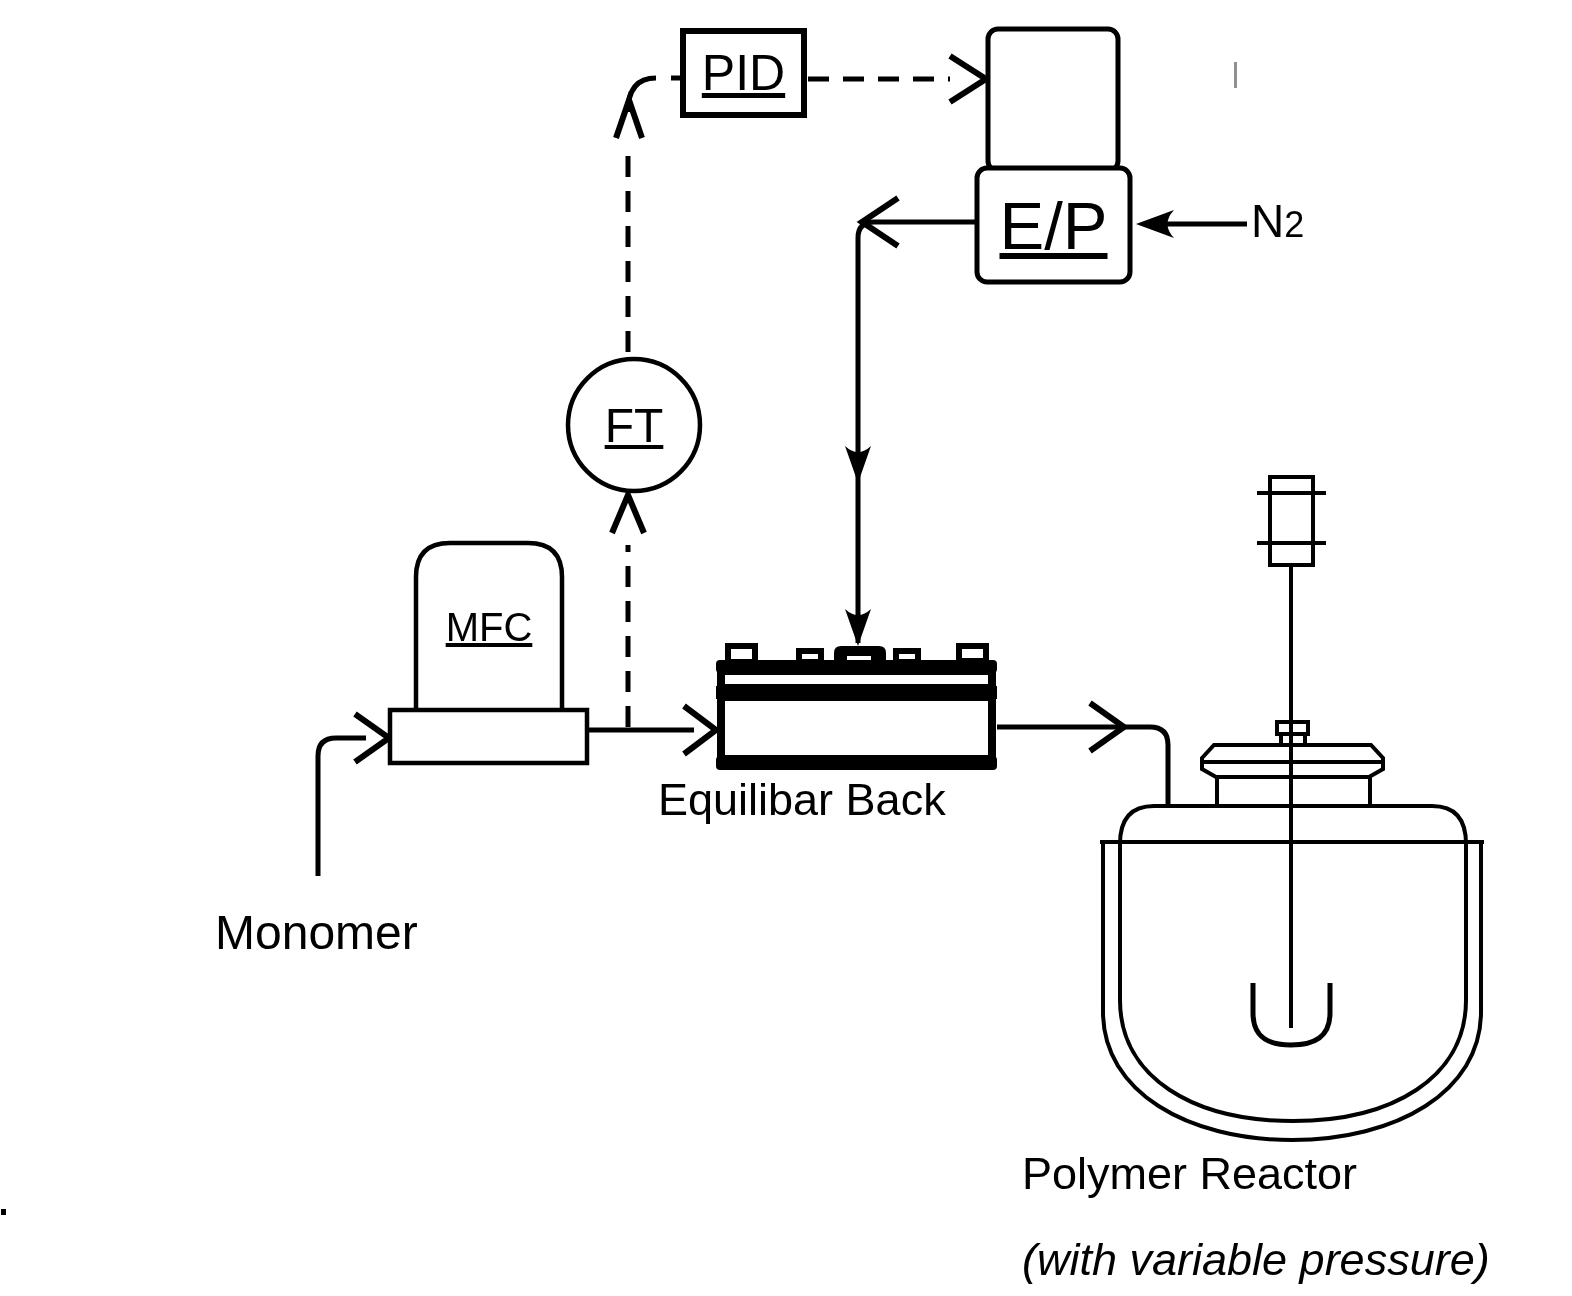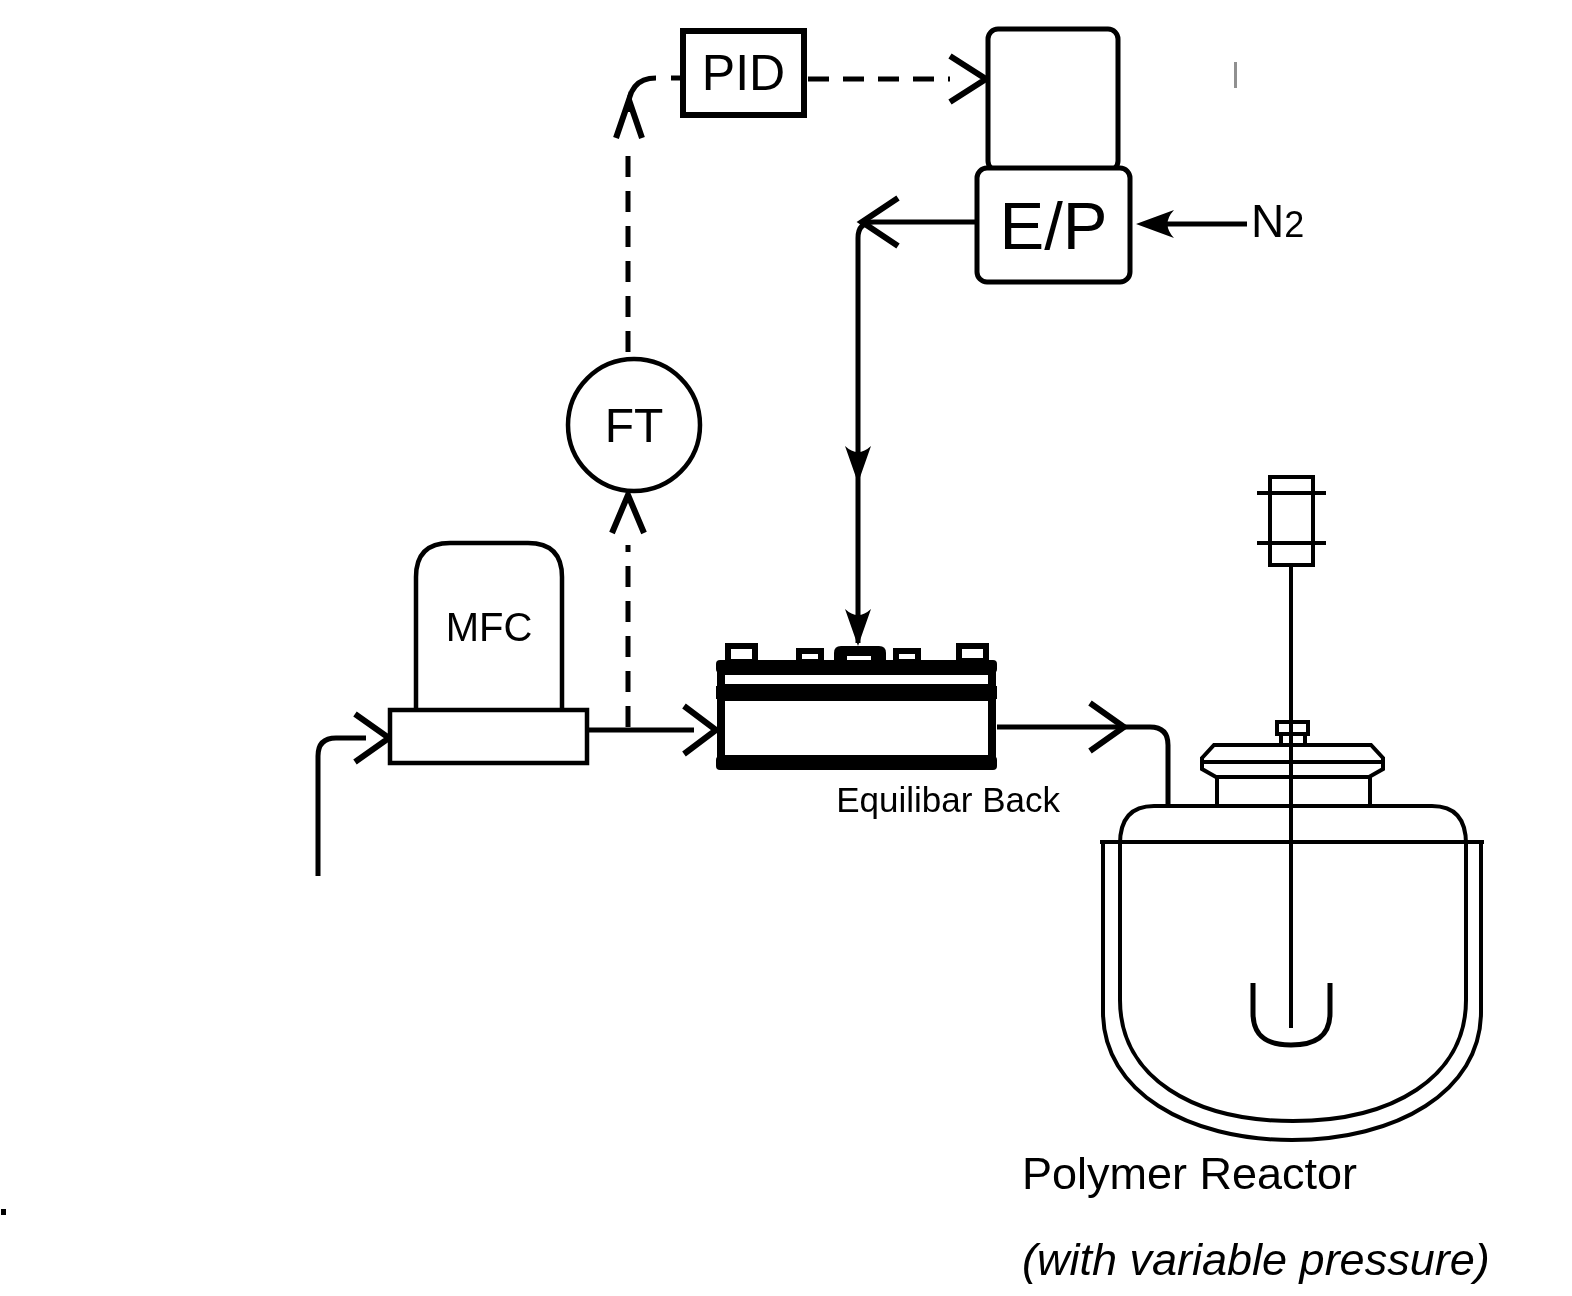--- a/index.html
+++ b/index.html
@@ -1,29 +1,29 @@
 <!DOCTYPE html>
 <html><head>
 <meta charset="utf-8">
 <style>
   html,body{margin:0;padding:0;background:#ffffff;}
   .canvas{position:relative;width:1572px;height:1296px;background:#ffffff;overflow:hidden;
           font-family:"Liberation Sans",sans-serif;color:#000;}
   .canvas svg{position:absolute;left:0;top:0;}
   .lbl{position:absolute;color:#000;white-space:nowrap;}
-  .lbl.center{display:flex;align-items:center;justify-content:center;text-align:right;}
+  .lbl.center{display:flex;align-items:center;justify-content:center;text-align:right;text-decoration:underline;}
   .pid-lbl{left:683px;top:31px;width:121px;height:84px;font-size:50px;}
   .ctrl-lbl{left:1128px;top:2px;font-size:45px;line-height:48px;}
   .ep-lbl{left:977px;top:168px;width:153px;height:114px;font-size:67px;}
   .n2-lbl{left:1251px;top:194px;font-size:46px;}
   .n2-lbl .sub{font-size:36px;}
   .ft-lbl{left:568px;top:395px;width:132px;height:60px;font-size:48px;}
   .mfc-lbl{left:416px;top:596px;width:146px;height:62px;font-size:40px;}
   .monomer-lbl{left:215px;top:905px;font-size:48px;}
-  .equilibar-lbl{left:658px;top:777px;width:402px;text-align:right;font-size:35px;line-height:46px;}
+  .equilibar-lbl{left:658px;top:777px;width:402px;text-align:left;font-size:45px;line-height:46px;}
   .reactor-lbl{left:1022px;top:1149px;width:502px;font-size:45px;line-height:50px;}
   .reactor-lbl .it{font-style:italic;margin-top:36px;}
 </style>
 </head>
 <body>
 
 <div class="canvas">
 
   <svg width="1572" height="1296" viewBox="0 0 1572 1296">
     <g stroke="#000000" fill="none" stroke-width="5" stroke-linejoin="miter">
@@ -116,20 +116,21 @@
 
 
   <div class="lbl center ep-lbl">E/P</div>
 
   <div class="lbl n2-lbl"><span>N</span><span class="sub">2</span></div>
 
   <div class="lbl center ft-lbl">FT</div>
 
   <div class="lbl center mfc-lbl">MFC</div>
 
+  <div class="lbl monomer-lbl">Monomer</div>
 
   <div class="lbl equilibar-lbl">
     <div>Equilibar Back</div>
   </div>
 
   <div class="lbl reactor-lbl">
     <div>Polymer Reactor</div>
     <div class="it">(with variable pressure)</div>
   </div>
 

